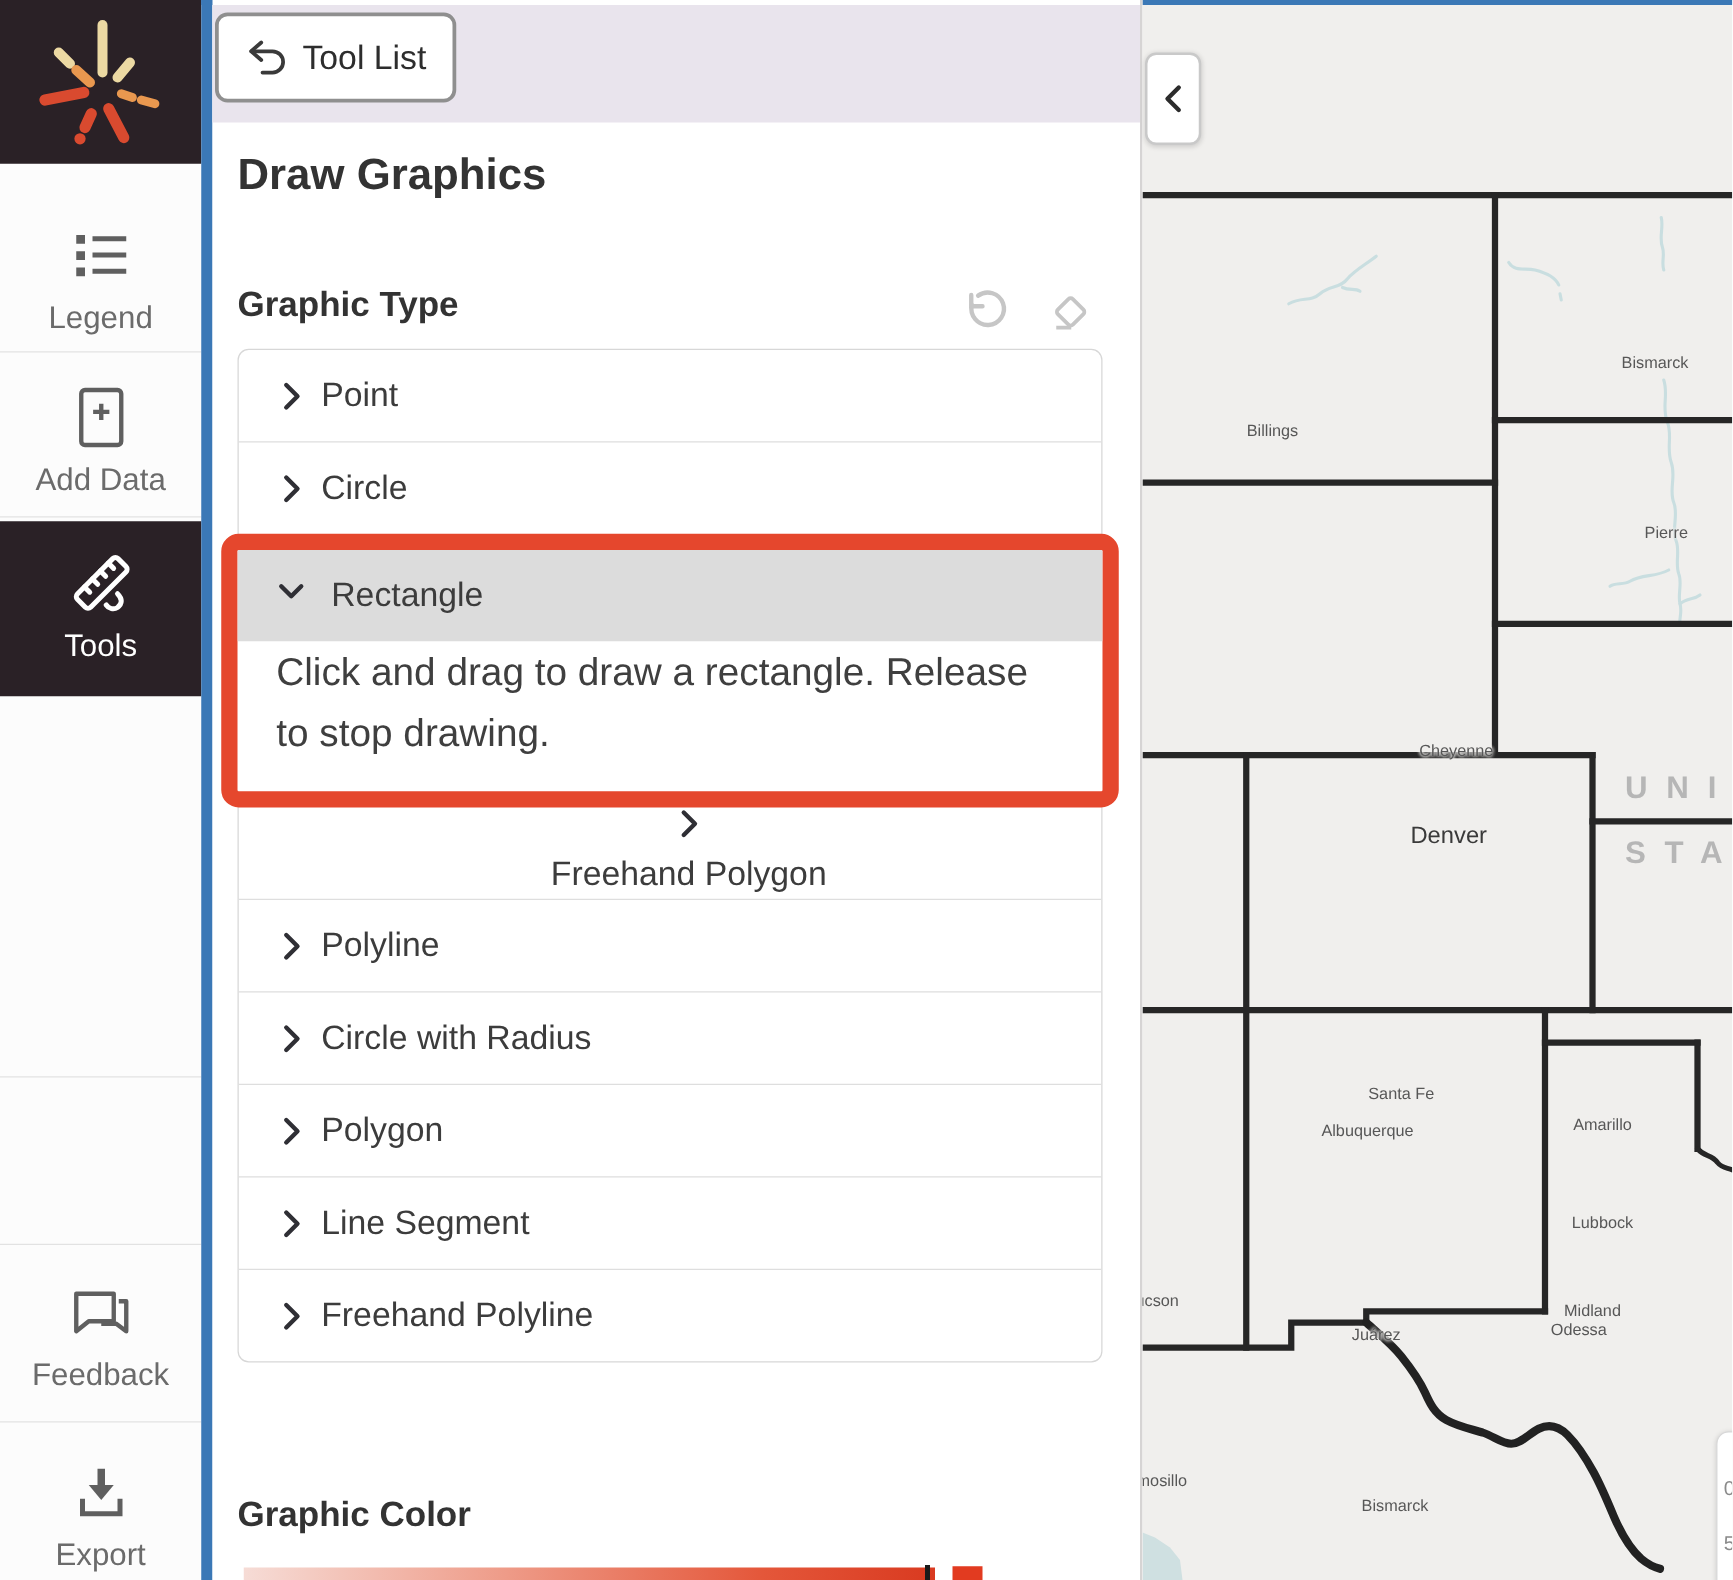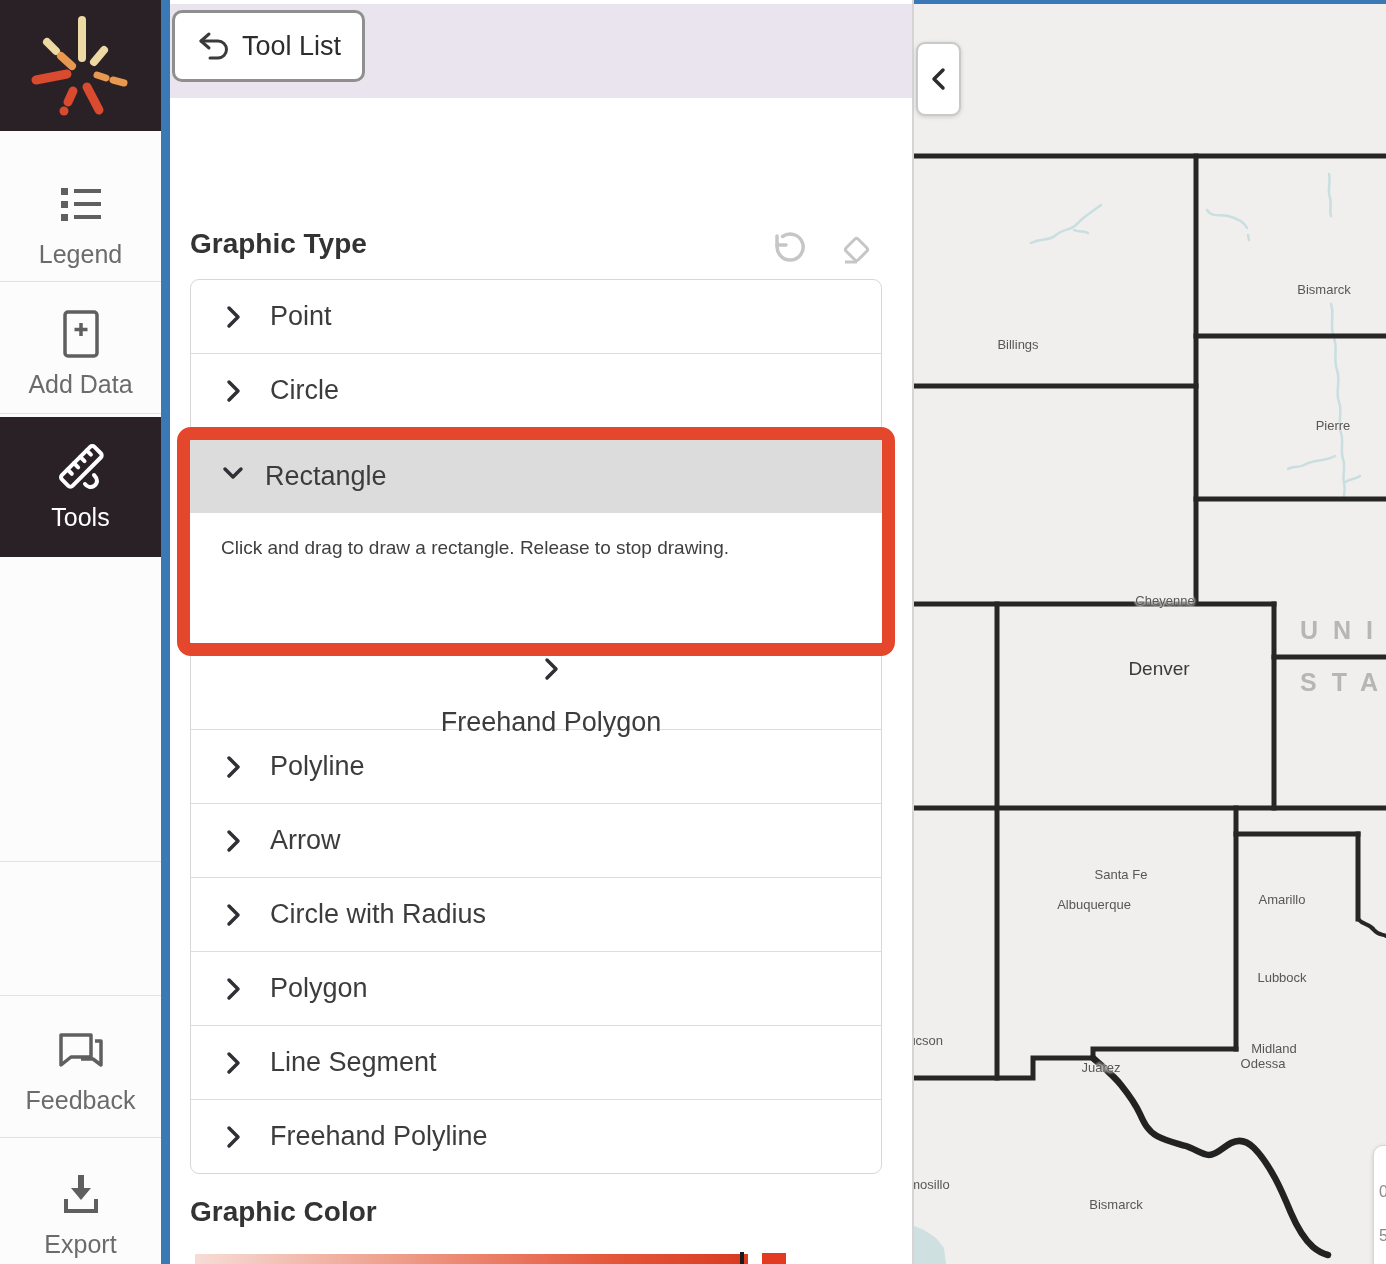--- a/index.html
+++ b/index.html
@@ -25,30 +25,30 @@
   .tool-list-btn{position:absolute;left:2px;top:10px;width:193px;height:72px;background:#fff;
     border:3px solid #8f8f8f;border-radius:10px;display:flex;align-items:center;justify-content:center;
     gap:12px;font-size:27px;color:#2d2d2d;cursor:pointer;box-sizing:border-box;}
   .panel-title{position:absolute;left:20px;top:120px;font-size:35px;font-weight:bold;color:#333;}
   .section-heading{position:absolute;left:20px;font-size:28px;font-weight:bold;color:#333;}
   .gt-tools{position:absolute;top:230px;display:flex;gap:30px;left:597px;}
   .gt-icon-btn{width:40px;height:40px;color:#c6c6c6;cursor:pointer;}
 
   .gt-list{position:absolute;left:20px;top:279px;width:692px;background:#fff;
     border:1px solid #d7d7d7;border-radius:9px;box-sizing:border-box;}
-  .gt-row{height:73px;display:flex;align-items:center;padding-left:30px;gap:25px;
+  .gt-row{height:73px;display:flex;align-items:center;padding-left:30px;gap:12px;
     font-size:27px;color:#3c3c3c;cursor:pointer;}
   .gt-row + .gt-row{border-top:1px solid #dedede;}
   .gt-row.after-hl{border-top:none;flex-direction:column;}
   .gt-row .chev{width:24px;height:26px;flex:0 0 auto;}
 
   .hl-wrap{margin:0 -14px;border:13px solid #e5472d;border-radius:14px;background:#fff;overflow:hidden;}
   .hl-header{height:73px;background:#dcdcdc;display:flex;align-items:center;padding-left:31px;gap:20px;
     font-size:27px;color:#3c3c3c;cursor:pointer;}
-  .hl-desc{height:120px;padding:10px 30px 0 31px;font-size:19px;line-height:49px;color:#3f3f3f;}
+  .hl-desc{height:120px;padding:0 30px 0 31px;font-size:31px;line-height:49px;color:#3f3f3f;}
 
   .color-bar{position:absolute;left:25px;top:1254px;width:553px;height:14px;cursor:pointer;
     background:linear-gradient(90deg,#f6dcd6 0%,#ee9b88 38%,#e4573a 75%,#d93a20 100%);}
   .color-marker{position:absolute;left:570px;top:1252px;width:4px;height:16px;background:#1a1a1a;cursor:pointer;}
   .color-swatch{position:absolute;left:592px;top:1253px;width:24px;height:14px;background:#e23b20;cursor:pointer;}
 
   
   .map{position:absolute;left:914px;top:4px;width:472px;height:1260px;background:#f0efed;overflow:hidden;cursor:pointer;}
   .map svg.geo{position:absolute;left:0;top:0;}
   .city{position:absolute;transform:translateX(-50%);font-size:13px;color:#575757;white-space:nowrap;
@@ -168,20 +168,21 @@
     <button class="tool-list-btn">
       <svg width="34" height="34" viewBox="0 0 34 34">
         <g fill="none" stroke="#3a3a3a" stroke-width="3" stroke-linecap="round" stroke-linejoin="round">
           <path d="M13 5 L5 12 L13 19"></path>
           <path d="M5 12 h17 a8.5 8.5 0 0 1 0 17 h-8"></path>
         </g>
       </svg>
       <span>Tool List</span>
     </button>
 
+    <div class="panel-title">Draw Graphics</div>
 
     <div class="section-heading" style="top:228px">Graphic Type</div>
     <div class="gt-tools">
       <span class="gt-icon-btn">
         <svg width="40" height="40" viewBox="0 0 40 40">
             <g fill="none" stroke="#c6c6c6" stroke-width="3.5" stroke-linecap="round">
           <path d="M10 6 v9 h9"></path>
           <path d="M10.5 14 a13 13 0 1 0 5 -7.5"></path>
         </g>
           </svg>
@@ -229,27 +230,20 @@
               <polyline points="8,4 17,13 8,22" fill="none" stroke="#2f2f35" stroke-width="3.5" stroke-linecap="round" stroke-linejoin="round"></polyline>
             </svg></span>
         <span>Freehand Polygon</span>
       </div>
       <div class="gt-row">
         <span class="chev">
           <svg width="24" height="26" viewBox="0 0 24 26">
               <polyline points="8,4 17,13 8,22" fill="none" stroke="#2f2f35" stroke-width="3.5" stroke-linecap="round" stroke-linejoin="round"></polyline>
             </svg></span>
         <span>Polyline</span>
-      </div>
-      <div class="gt-row">
-        <span class="chev">
-          <svg width="24" height="26" viewBox="0 0 24 26">
-              <polyline points="8,4 17,13 8,22" fill="none" stroke="#2f2f35" stroke-width="3.5" stroke-linecap="round" stroke-linejoin="round"></polyline>
-            </svg></span>
-        <span>Arrow</span>
       </div>
       <div class="gt-row">
         <span class="chev">
           <svg width="24" height="26" viewBox="0 0 24 26">
               <polyline points="8,4 17,13 8,22" fill="none" stroke="#2f2f35" stroke-width="3.5" stroke-linecap="round" stroke-linejoin="round"></polyline>
             </svg></span>
         <span>Circle with Radius</span>
       </div>
       <div class="gt-row">
         <span class="chev">

